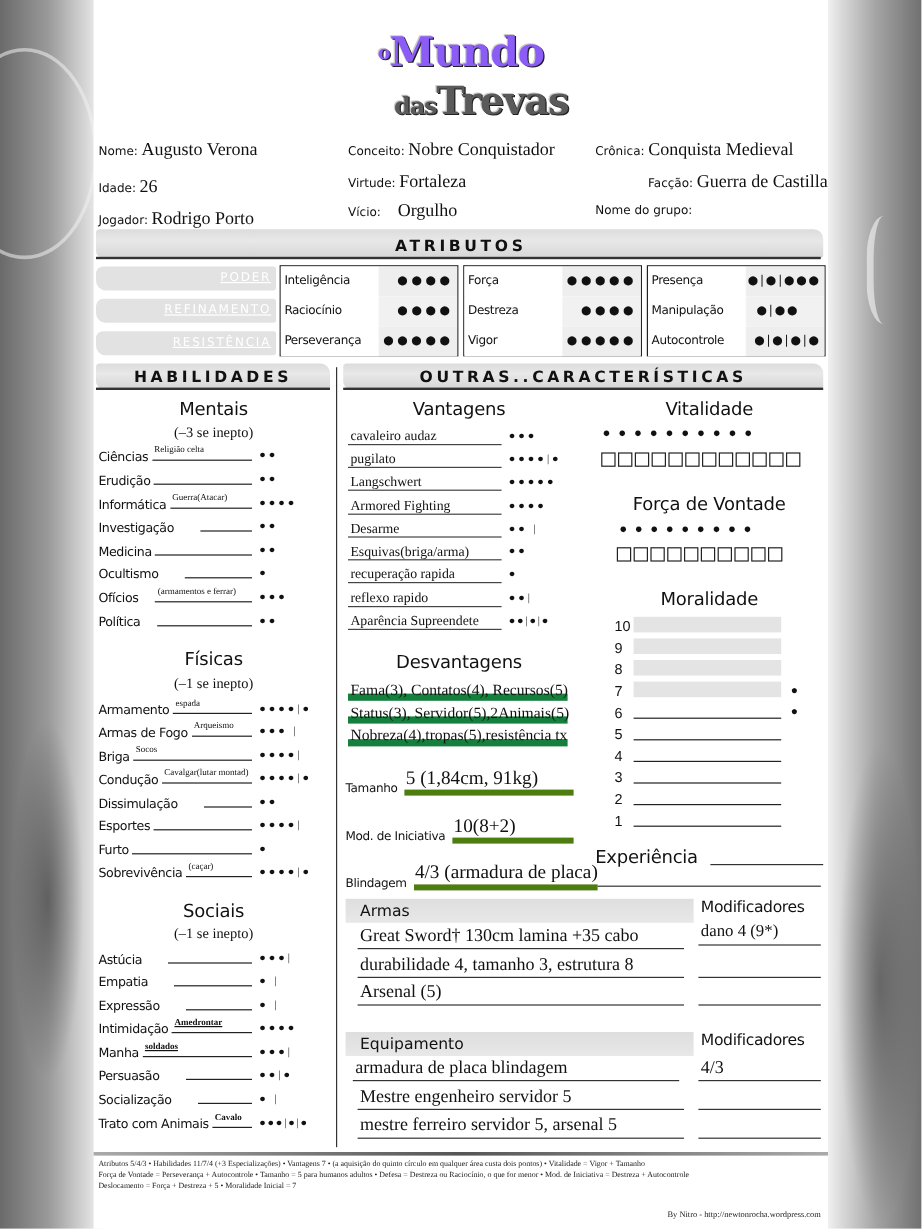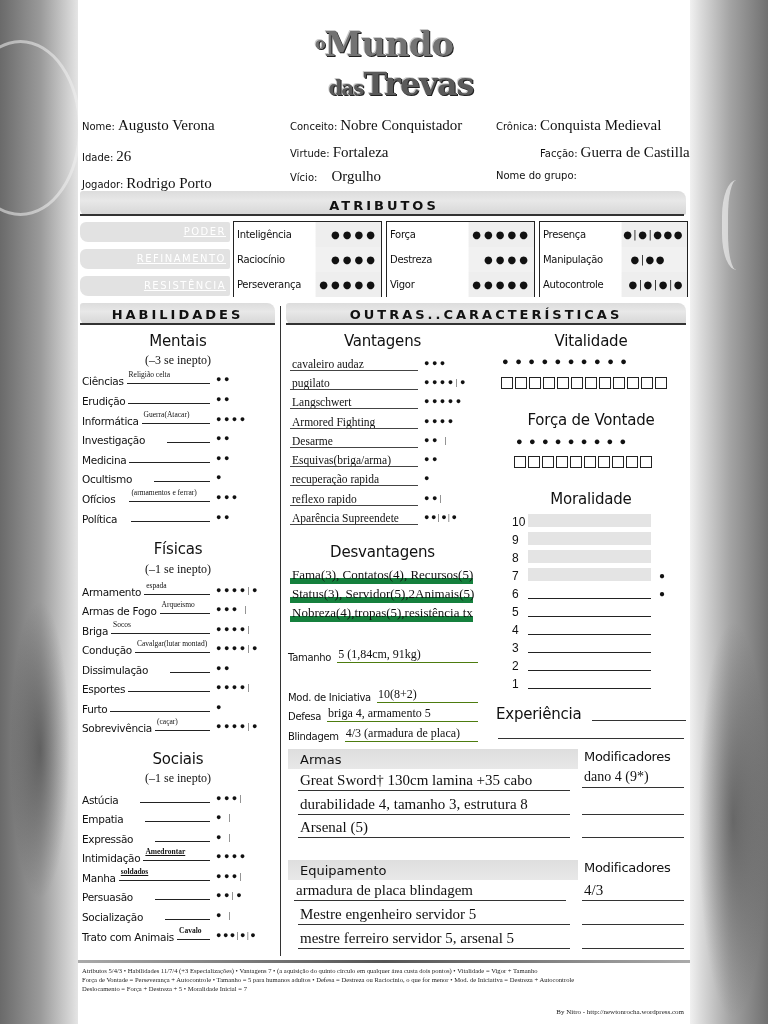--- a/index.html
+++ b/index.html
@@ -17,21 +17,21 @@
   .bg-right::before { content: ""; position: absolute; right: 10px; top: 180px; width: 30px; height: 90px;
     border-left: 6px solid rgba(245,245,245,0.6); border-radius: 40% 0 0 40%; }
   .bg-right::after { content: ""; position: absolute; right: 0; top: 620px; width: 70px; height: 400px;
     background: radial-gradient(ellipse at center, rgba(35,35,35,0.45), rgba(0,0,0,0) 70%); }
 
   .sheet { position: absolute; left: 78px; top: 0; width: 612px; height: 1024px; background: #fff; }
   .hand { font-family: "DejaVu Sans", sans-serif; font-size: 11px; letter-spacing: -0.2px; }
 
   
   .logo { position: absolute; left: 208px; top: 24px; width: 196px; height: 96px; text-align: center; }
-  .logo .l1 { font-family: "DejaVu Serif", serif; font-weight: bold; font-size: 34px; color: #737373;
+  .logo .l1 { font-family: "DejaVu Serif", serif; font-weight: bold; font-size: 34px; color: #8b5cf6;
     text-shadow: 1px 1px 0 #222, -1px -1px 0 #ccc; line-height: 40px; letter-spacing: -1px; }
   .logo .l1 small { font-size: 16px; vertical-align: top; }
   .logo .l2 { font-family: "DejaVu Serif", serif; font-weight: bold; font-size: 32px; color: #5a5a5a;
     text-shadow: 1px 1px 0 #222, -1px -1px 0 #ccc; line-height: 40px; padding-left: 34px; letter-spacing: -1px; }
   .logo .l2 small { font-size: 20px; }
 
   
   .info-row { position: absolute; display: flex; align-items: baseline; white-space: nowrap; }
   .info-row .lab { font-family: "DejaVu Sans", sans-serif; font-size: 10px; margin-right: 3px; }
   .info-row .val { font-family: "Liberation Serif", serif; font-size: 15px; }
@@ -66,21 +66,21 @@
 
   
   .merit { position: absolute; left: 212px; width: 195px; height: 19px; display: flex; align-items: flex-end; }
   .merit .n { width: 128px; border-bottom: 1px solid #444; font-size: 11.5px; white-space: nowrap; overflow: hidden; padding-left: 2px; }
   .merit .d { margin-left: 6px; font-size: 9px; letter-spacing: 2.5px; padding-bottom: 3px; white-space: nowrap; }
 
   .flaw { position: absolute; left: 212px; width: 183px; border-bottom: 6px solid #15803d; font-size: 13px; height: 19px; line-height: 20px; white-space: nowrap; padding-left: 2px; }
 
   .stat { position: absolute; left: 210px; width: 190px; display: flex; align-items: flex-end; height: 19px; }
   .stat .n { font-family: "DejaVu Sans", sans-serif; font-size: 10px; white-space: nowrap; margin-right: 6px; letter-spacing: -0.3px; }
-  .stat .v { flex: 1; border-bottom: 1px solid #4d7c0f; font-size: 12px; white-space: nowrap; padding-left: 1px; }
+  .stat .v { flex: 1; border-bottom: 5px solid #4d7c0f; font-size: 16px; white-space: nowrap; padding-left: 1px; }
 
   .track-dots { position: absolute; font-size: 11px; letter-spacing: 6px; white-space: nowrap; }
   .boxes { position: absolute; display: flex; gap: 1px; }
   .boxes span { width: 12px; height: 12px; border: 1.5px solid #222; display: inline-block; margin-right: 1px; }
 
   .moral { position: absolute; left: 434px; display: flex; align-items: flex-end; height: 17px; }
   .moral .num { width: 16px; font-size: 12px; font-family: "Liberation Sans", sans-serif; }
   .moral .line { width: 123px; height: 13px; border-bottom: 1px solid #222; margin-bottom: 2px; }
   .moral .line.shade { background: #e4e4e4; border-bottom: none; }
   .moral .dot { width: 14px; text-align: right; font-size: 10px; padding-bottom: 2px; }
@@ -378,24 +378,20 @@
   <div class="flaw" style="top:584px">Status(3), Servidor(5),2Animais(5)</div>
   <div class="flaw" style="top:603px">Nobreza(4),tropas(5),resistência tx</div>
 
   <div class="stat" style="top:644px">
       <span class="n">Tamanho</span>
       <span class="v">5 (1,84cm, 91kg)</span>
     </div>
   <div class="stat" style="top:684px">
       <span class="n">Mod. de Iniciativa</span>
       <span class="v">10(8+2)</span>
-    </div>
-  <div class="stat" style="top:703px">
-      <span class="n">Defesa</span>
-      <span class="v">briga 4, armamento 5</span>
     </div>
   <div class="stat" style="top:723px">
       <span class="n">Blindagem</span>
       <span class="v">4/3 (armadura de placa)</span>
     </div>
 
   <div class="sec-title hand" style="left:418px;top:332px;width:190px;font-size:15px;">Vitalidade</div>
   <div class="track-dots" style="left:424px;top:355px;letter-spacing:6.5px;">●●●●●●●●●●</div>
   <div class="boxes" style="left:423px;top:377px;">
     <span></span>

